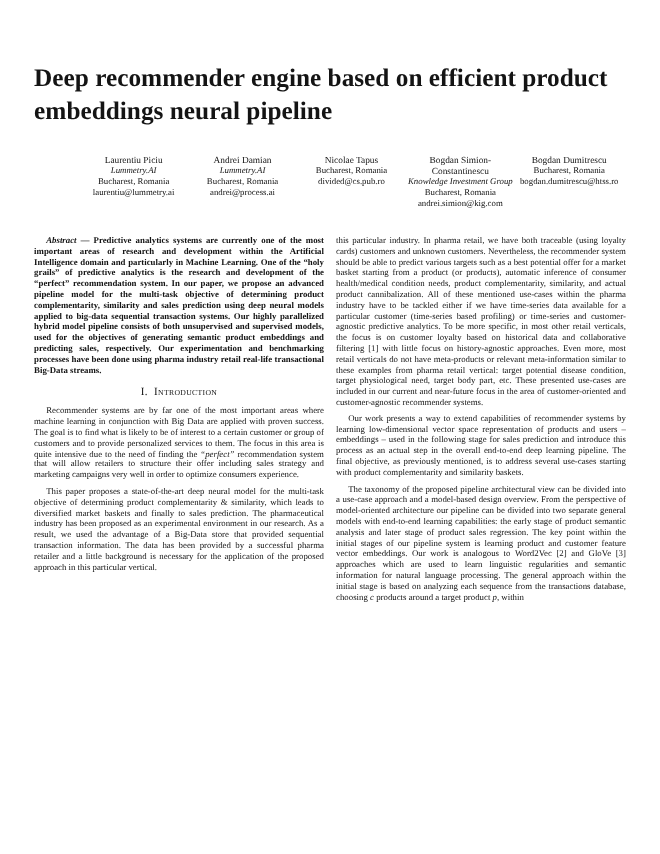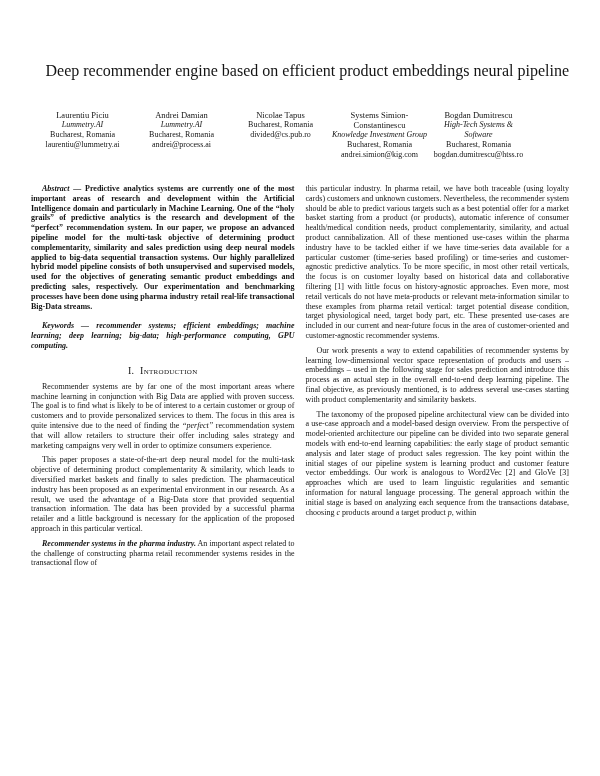--- a/index.html
+++ b/index.html
@@ -6,31 +6,31 @@
   body {
     width: 600px; height: 776px;
     background: #ffffff;
     color: #141414;
     font-family: "Liberation Serif", "DejaVu Serif", serif;
     overflow: hidden;
   }
   .paper { padding: 56px 31px 0 31px; box-sizing: border-box; }
 
   .title {
-    text-align: right;
-    font-size: 16px;
+    text-align: left;
+    font-size: 23px;
     line-height: 30px;
-    font-weight: 400;
+    font-weight: 700;
     margin: 0 auto;
     max-width: 540px;
   }
 
   .authors {
     display: flex;
-    justify-content: flex-start;
+    justify-content: flex-end;
     align-items: flex-start;
     margin: 24px 2px 0 2px;
   }
   .author {
     width: 99px;
     text-align: center;
     font-size: 8px;
     line-height: 10px;
   }
   .author .name { font-size: 8.5px; }
@@ -86,41 +86,38 @@
       <div class="affiliation">Lummetry.AI</div>
       <div class="location">Bucharest, Romania</div>
       <div class="email">andrei@process.ai</div>
     </div>
     <div class="author">
       <div class="name">Nicolae Tapus</div>
       <div class="location">Bucharest, Romania</div>
       <div class="email">divided@cs.pub.ro</div>
     </div>
     <div class="author">
-      <div class="name">Systems Simion-Constantinescu</div>
+      <div class="name">Bogdan Simion-Constantinescu</div>
       <div class="affiliation">Knowledge Investment Group</div>
       <div class="location">Bucharest, Romania</div>
       <div class="email">andrei.simion@kig.com</div>
     </div>
     <div class="author">
       <div class="name">Bogdan Dumitrescu</div>
-      <div class="affiliation">High-Tech Systems &amp; Software</div>
       <div class="location">Bucharest, Romania</div>
       <div class="email">bogdan.dumitrescu@htss.ro</div>
     </div>
   </div>
 
   <div class="body-columns">
     <div class="col" id="col-left">
         <p class="para abstract"><span class="seg-bi">Abstract — </span><span class="seg-b">Predictive analytics systems are currently one of the most important areas of research and development within the Artificial Intelligence domain and particularly in Machine Learning. One of the “holy grails” of predictive analytics is the research and development of the “perfect” recommendation system. In our paper, we propose an advanced pipeline model for the multi-task objective of determining product complementarity, similarity and sales prediction using deep neural models applied to big-data sequential transaction systems. Our highly parallelized hybrid model pipeline consists of both unsupervised and supervised models, used for the objectives of generating semantic product embeddings and predicting sales, respectively. Our experimentation and benchmarking processes have been done using pharma industry retail real-life transactional Big-Data streams.</span></p>
-        <p class="para keywords"><span class="seg-bi">Keywords — recommender systems; efficient embeddings; machine learning; deep learning; big-data; high-performance computing, GPU computing.</span></p>
         <h4 class="section-heading">I.&nbsp;&nbsp;Introduction</h4>
         <p class="para"><span>Recommender systems are by far one of the most important areas where machine learning in conjunction with Big Data are applied with proven success. The goal is to find what is likely to be of interest to a certain customer or group of customers and to provide personalized services to them. The focus in this area is quite intensive due to the need of finding the </span><span class="seg-i">“perfect”</span><span> recommendation system that will allow retailers to structure their offer including sales strategy and marketing campaigns very well in order to optimize consumers experience.</span></p>
         <p class="para"><span>This paper proposes a state-of-the-art deep neural model for the multi-task objective of determining product complementarity &amp; similarity, which leads to diversified market baskets and finally to sales prediction. The pharmaceutical industry has been proposed as an experimental environment in our research. As a result, we used the advantage of a Big-Data store that provided sequential transaction information. The data has been provided by a successful pharma retailer and a little background is necessary for the application of the proposed approach in this particular vertical.</span></p>
-        <p class="para"><span class="seg-bi">Recommender systems in the pharma industry.</span><span> An important aspect related to the challenge of constructing pharma retail recommender systems resides in the transactional flow of</span></p>
       </div>
     <div class="col" id="col-right">
         <p class="para noindent"><span>this particular industry. In pharma retail, we have both traceable (using loyalty cards) customers and unknown customers. Nevertheless, the recommender system should be able to predict various targets such as a best potential offer for a market basket starting from a product (or products), automatic inference of consumer health/medical condition needs, product complementarity, similarity, and actual product cannibalization. All of these mentioned use-cases within the pharma industry have to be tackled either if we have time-series data available for a particular customer (time-series based profiling) or time-series and customer-agnostic predictive analytics. To be more specific, in most other retail verticals, the focus is on customer loyalty based on historical data and collaborative filtering [1] with little focus on history-agnostic approaches. Even more, most retail verticals do not have meta-products or relevant meta-information similar to these examples from pharma retail vertical: target potential disease condition, target physiological need, target body part, etc. These presented use-cases are included in our current and near-future focus in the area of customer-oriented and customer-agnostic recommender systems.</span></p>
         <p class="para"><span>Our work presents a way to extend capabilities of recommender systems by learning low-dimensional vector space representation of products and users – embeddings – used in the following stage for sales prediction and introduce this process as an actual step in the overall end-to-end deep learning pipeline. The final objective, as previously mentioned, is to address several use-cases starting with product complementarity and similarity baskets.</span></p>
         <p class="para"><span>The taxonomy of the proposed pipeline architectural view can be divided into a use-case approach and a model-based design overview. From the perspective of model-oriented architecture our pipeline can be divided into two separate general models with end-to-end learning capabilities: the early stage of product semantic analysis and later stage of product sales regression. The key point within the initial stages of our pipeline system is learning product and customer feature vector embeddings. Our work is analogous to Word2Vec [2] and GloVe [3] approaches which are used to learn linguistic regularities and semantic information for natural language processing. The general approach within the initial stage is based on analyzing each sequence from the transactions database, choosing </span><span class="seg-i">c</span><span> products around a target product </span><span class="seg-i">p</span><span>, within</span></p>
       </div>
   </div>
 
 </div>
 

